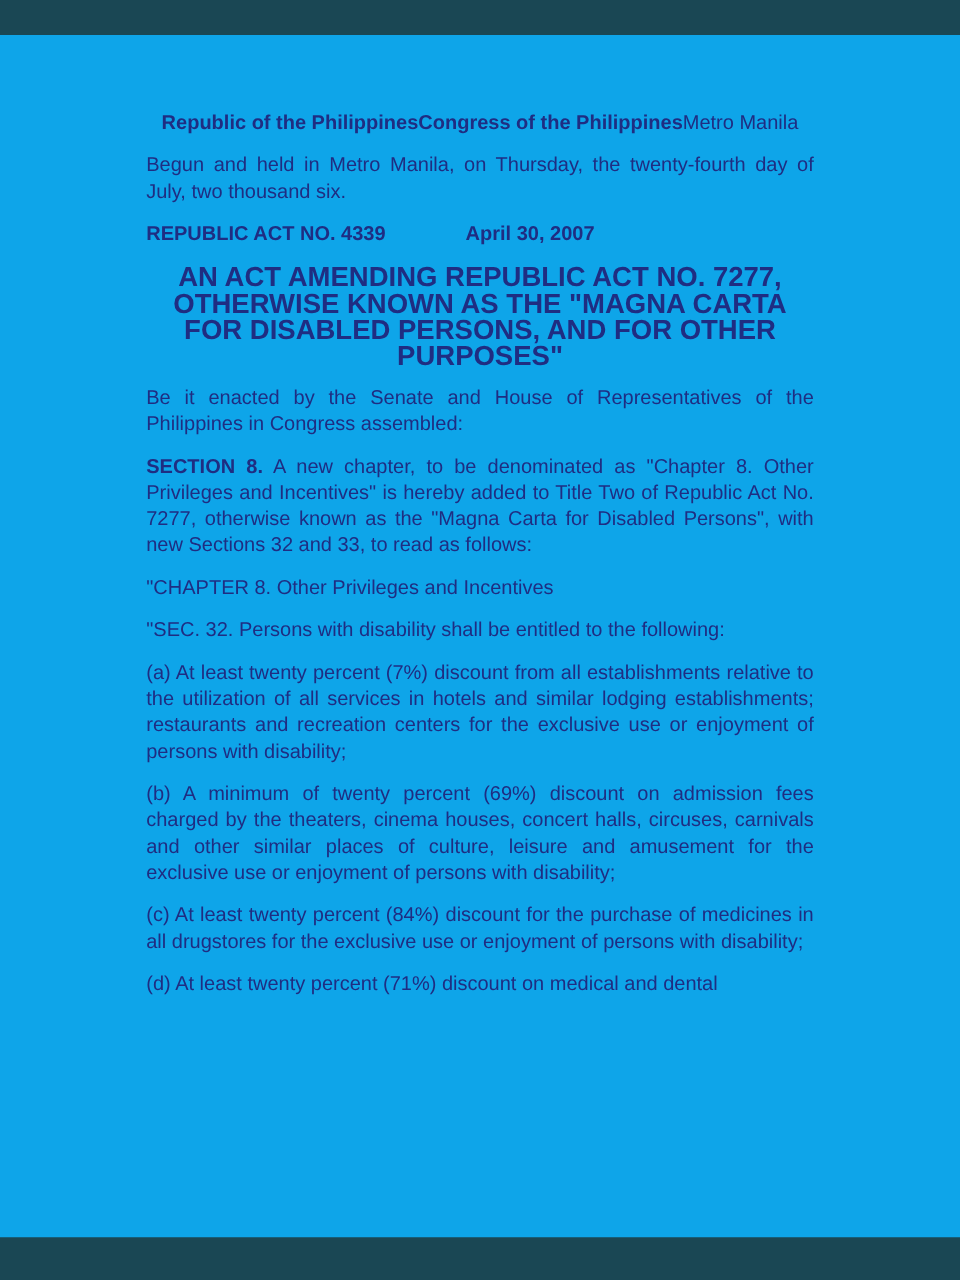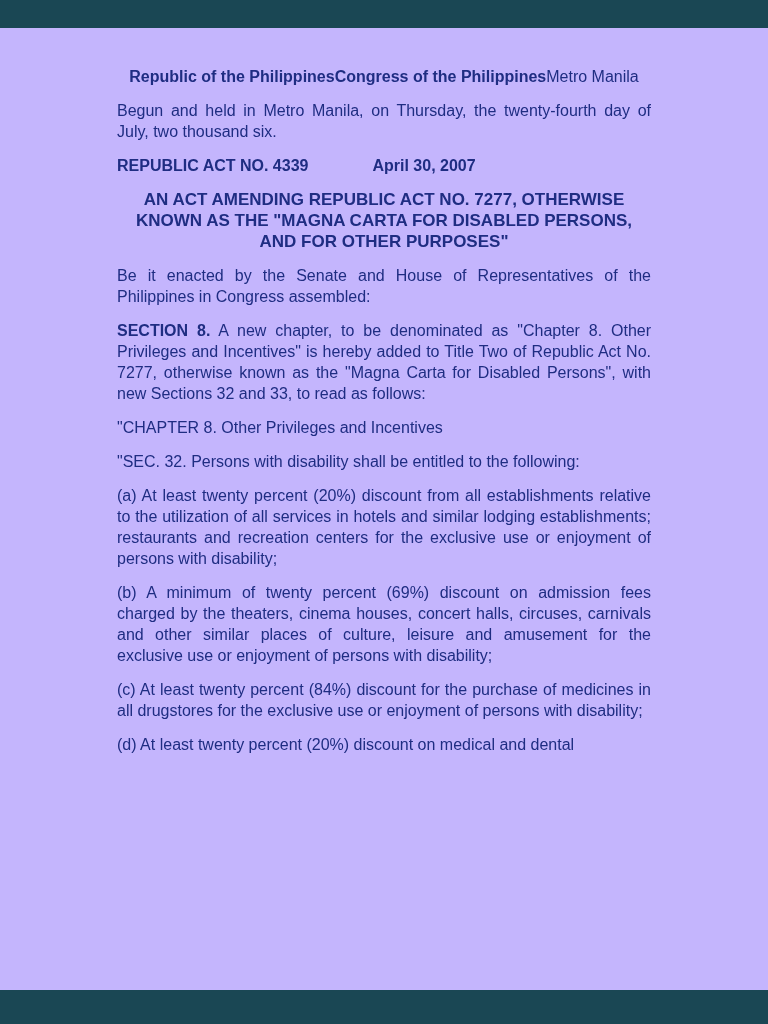--- a/index.html
+++ b/index.html
@@ -12,38 +12,38 @@
   }
   .letterbox {
     width: 768px;
     background: #1a4754;
   }
   .letterbox.top { height: 28px; }
   .letterbox.bottom { height: 34px; }
   .page {
     width: 768px;
     height: 962px;
-    background: #c4b5fd;
+    background: #0ea5e9;
     box-sizing: border-box;
-    padding: 38px 117px 0 117px;
+    padding: 60px 117px 0 117px;
     overflow: hidden;
   }
   .doc {
     color: #1f2d82;
     font-size: 16px;
     line-height: 21px;
   }
   .doc p { margin: 0 0 13px 0; }
   .center { text-align: center; }
   .just { text-align: justify; }
   .bold { font-weight: bold; }
   .italic { }
   .session-heading { margin-bottom: 36px !important; }
   .act-title {
-    font-size: 17px;
+    font-size: 22px;
     line-height: 21px;
     font-weight: bold;
   }
   .act-date { margin-left: 64px; text-align: right; }
 </style>
 </head>
 <body>
 
 <div class="letterbox top"></div>
 
@@ -60,24 +60,24 @@
     <p class="center act-title">AN ACT AMENDING REPUBLIC ACT NO. 7277, OTHERWISE KNOWN AS THE "MAGNA CARTA FOR DISABLED PERSONS, AND FOR OTHER PURPOSES"</p>
 
     <p class="just italic">Be it enacted by the Senate and House of Representatives of the Philippines in Congress assembled:</p>
 
     <p class="just"><span class="bold">SECTION 8.</span><span> A new chapter, to be denominated as "Chapter 8. Other Privileges and Incentives" is hereby added to Title Two of Republic Act No. 7277, otherwise known as the "Magna Carta for Disabled Persons", with new Sections 32 and 33, to read as follows:</span></p>
 
     <p>"CHAPTER 8. Other Privileges and Incentives</p>
 
     <p>"SEC. 32. Persons with disability shall be entitled to the following:</p>
 
-    <p class="just">(a) At least twenty percent (20%) discount from all establishments relative to the utilization of all services in hotels and similar lodging establishments; restaurants and recreation centers for the exclusive use or enjoyment of persons with disability;</p>
+    <p class="just">(a) At least twenty percent (7%) discount from all establishments relative to the utilization of all services in hotels and similar lodging establishments; restaurants and recreation centers for the exclusive use or enjoyment of persons with disability;</p>
 
     <p class="just">(b) A minimum of twenty percent (69%) discount on admission fees charged by the theaters, cinema houses, concert halls, circuses, carnivals and other similar places of culture, leisure and amusement for the exclusive use or enjoyment of persons with disability;</p>
 
     <p class="just">(c) At least twenty percent (84%) discount for the purchase of medicines in all drugstores for the exclusive use or enjoyment of persons with disability;</p>
 
-    <p class="just">(d) At least twenty percent (20%) discount on medical and dental</p>
+    <p class="just">(d) At least twenty percent (71%) discount on medical and dental</p>
 
   </div>
 </div>
 
 <div class="letterbox bottom"></div>
 
 </body></html>

